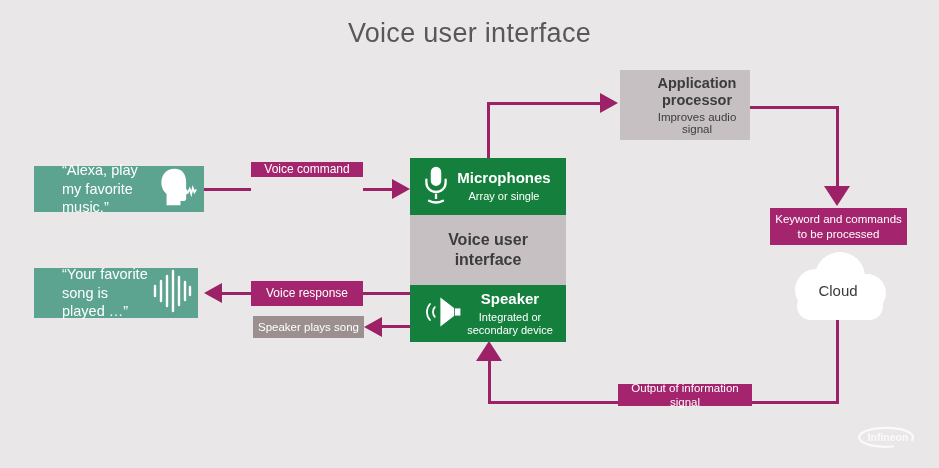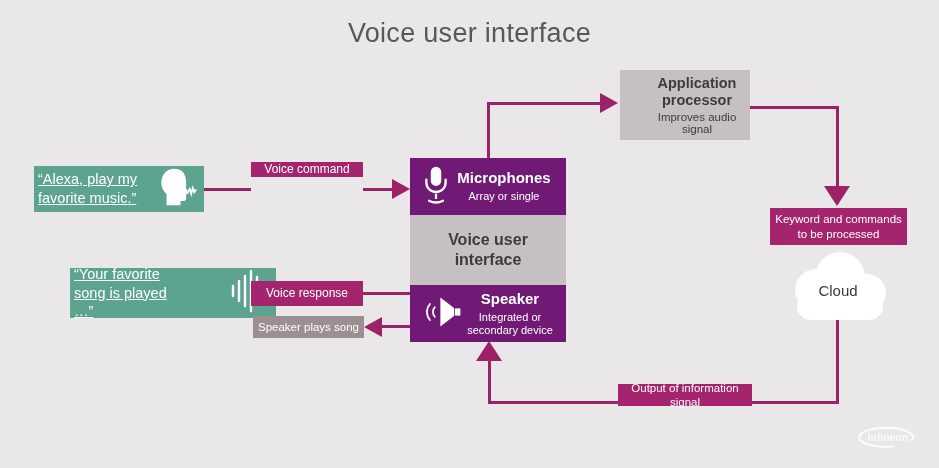--- a/index.html
+++ b/index.html
@@ -10,42 +10,42 @@
   }
   .title {
     position:absolute; top:18px; left:0; width:100%; text-align:center;
     font-size:27px; color:#585858; letter-spacing:.3px;
   }
   
   .quote {
     position:absolute; background:#5ca390; color:#fff; display:flex;
     align-items:center; z-index:2;
   }
-  .quote .qtext { font-size:14.5px; line-height:1.3; padding-left:4px; width:116px;text-decoration:underline; }
+  .quote .qtext { font-size:14.5px; line-height:1.3; padding-left:28px; width:116px; }
   .quote .qicon { position:absolute; right:6px; top:50%; transform:translateY(-50%); }
   #quote-user { left:34px; top:166px; width:170px; height:46px; }
-  #quote-response { left:34px; top:268px; width:206px; height:50px;margin-left:36px; }
+  #quote-response { left:34px; top:268px; width:164px; height:50px; }
 
   
   .lbl {
     position:absolute; color:#fff; display:flex; align-items:center;
     justify-content:center; text-align:center; font-size:12px; line-height:1.25; z-index:2;
   }
   .magenta { background:#a4256d; }
   .taupe   { background:#9c8f8f; }
   #lbl-voice-command  { left:251px; top:162px; width:112px; height:15px; }
   #lbl-voice-response { left:251px; top:281px; width:112px; height:25px; }
   #lbl-speaker-plays  { left:253px; top:316px; width:111px; height:22px; font-size:11.5px; }
   #lbl-keyword { left:770px; top:208px; width:137px; height:37px; font-size:11.5px; }
   #lbl-output  { left:618px; top:384px; width:134px; height:22px; font-size:11.5px; }
 
   
   #center-block { position:absolute; left:410px; top:158px; width:156px; height:184px; z-index:2; }
   .sec { display:flex; align-items:center; color:#fff; }
-  .sec-teal { background:#701a75; height:57px; }
+  .sec-teal { background:#15803d; height:57px; }
   .sec-gray { background:#c6c0c2; height:70px; justify-content:center; text-align:center; }
   .sec .sicon { margin-left:12px; flex:0 0 auto; }
   .sec .stext { flex:1; text-align:center; padding-right:8px; }
   .sec .stitle { font-weight:bold; font-size:15px; line-height:1.1; }
   .sec .ssub { font-size:11px; line-height:1.15; margin-top:4px; }
   .vui-title { font-weight:bold; font-size:16px; color:#3c3c3c; line-height:1.25; width:110px; }
 
   
   #app-processor {
     position:absolute; left:620px; top:70px; width:130px; height:70px; background:#c6c0c2;

